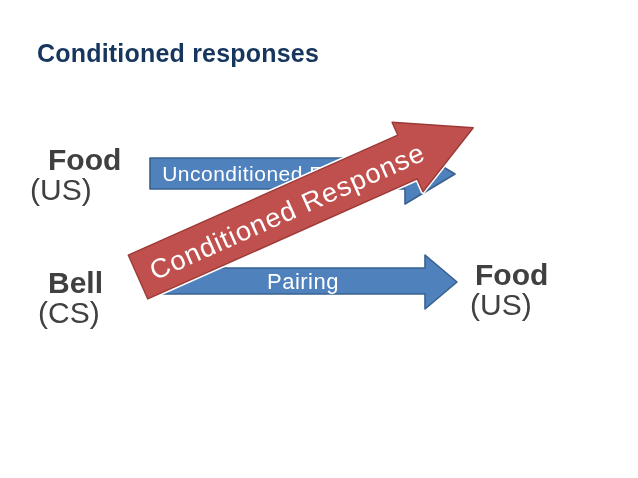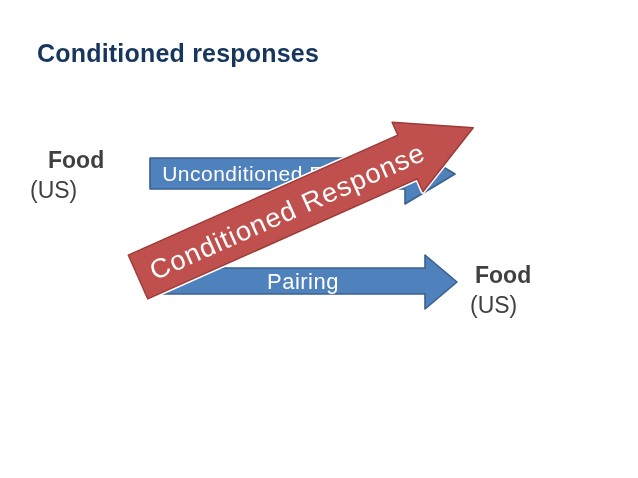--- a/index.html
+++ b/index.html
@@ -12,21 +12,21 @@
     font-size:25px;font-weight:bold;color:#17365d;letter-spacing:.2px;white-space:nowrap;
   }
   .diagram{position:absolute;left:0;top:0;}
   .diagram text{
     font-family:"Liberation Sans",sans-serif;
     fill:#ffffff;text-anchor:middle;
   }
   .arrow-label{font-size:21px;letter-spacing:.5px;}
   .pairing-label{font-size:22px;letter-spacing:.5px;}
   .cond-label{font-size:27px;letter-spacing:1px;}
-  .lbl{position:absolute;font-size:23px;line-height:30px;color:#404040;white-space:nowrap;}
+  .lbl{position:absolute;font-size:30px;line-height:30px;color:#404040;white-space:nowrap;}
   .lbl .t{font-weight:bold;}
   .ind18{margin-left:18px;}
   .ind10{margin-left:10px;}
   .ind5{margin-left:5px;}
   .footer-text{
     position:absolute;left:77px;top:440px;
     font-size:11.5px;color:#c6c6c6;letter-spacing:.1px;white-space:nowrap;
   }
   .crest{position:absolute;left:34px;top:429px;opacity:.8;}
   .ccbadge{position:absolute;left:563px;top:434px;opacity:.7;}
@@ -56,20 +56,24 @@
       <text class="cond-label" x="163" y="10" textLength="298" lengthAdjust="spacingAndGlyphs">Conditioned Response</text>
     </g>
   </svg>
 
   <div class="lbl" style="left:30px;top:145px">
     <div class="t ind18">Food</div>
     <div>(US)</div>
   </div>
 
 
+  <div class="lbl" style="left:38px;top:268px">
+    <div class="t ind10">Bell</div>
+    <div>(CS)</div>
+  </div>
 
   <div class="lbl" style="left:470px;top:260px">
     <div class="t ind5">Food</div>
     <div>(US)</div>
   </div>
 
   <svg class="crest" width="44" height="44" viewBox="0 0 44 44">
     <circle cx="22" cy="22" r="20.5" fill="#ffffff" stroke="#cf8f96" stroke-width="5.5"></circle>
     <circle cx="22" cy="22" r="20.5" fill="none" stroke="#ffffff" stroke-width="2" stroke-dasharray="1,2.2" opacity="0.65"></circle>
     <g fill="#8792a6">

